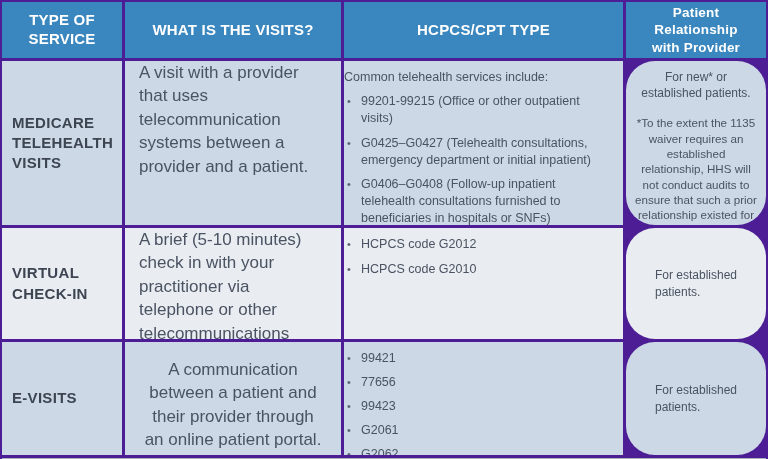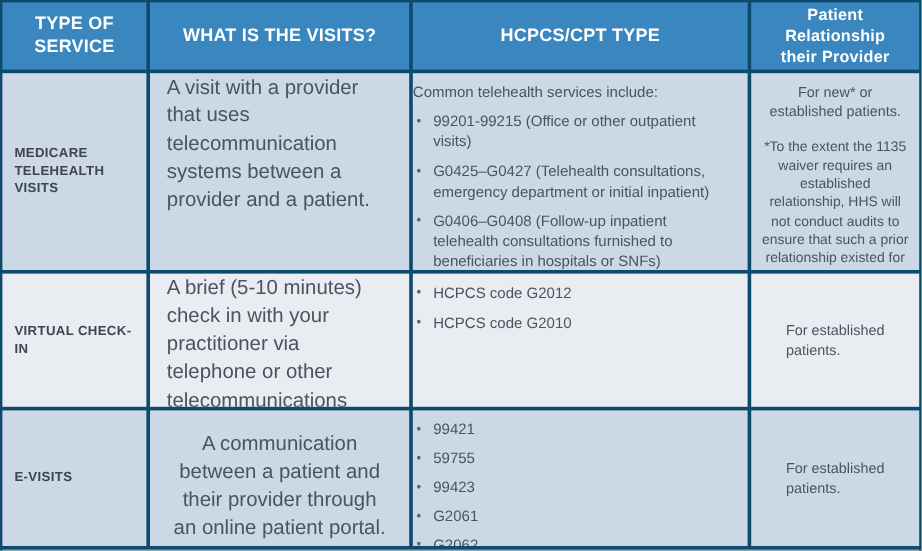--- a/index.html
+++ b/index.html
@@ -1,56 +1,56 @@
 <!DOCTYPE html>
 <html><head>
 <meta charset="utf-8">
 <style>
   html,body{margin:0;padding:0;background:#ffffff;}
   body{font-family:"Liberation Sans","DejaVu Sans",sans-serif;}
   .table-wrap{
     width:768px;height:459px;box-sizing:border-box;
-    background:#0c4a6e;
+    background:#4c1d95;
     padding:2px 2px 0 2px;
     display:grid;
     grid-template-columns:120px 216px 279px 140px;
     grid-template-rows:56px 164px 111px 113px 3px;
     gap:3px;
   }
   .cell{box-sizing:border-box;overflow:hidden;}
   .hdr{
     background:#3a86be;color:#ffffff;font-weight:bold;
     display:flex;align-items:center;justify-content:center;
     text-align:center;font-size:15px;line-height:1.25;
     letter-spacing:0.2px;white-space:pre-line;
   }
   .hdr.small{font-size:13.5px;line-height:1.3;}
   .row-a{background:#ccd8e5;}
   .row-b{background:#e9ecf1;}
   .svc{
     display:flex;align-items:center;
     padding-left:10px;padding-right:6px;
-    font-weight:bold;color:#3d4452;font-size:11px;
+    font-weight:bold;color:#3d4452;font-size:15px;
     line-height:1.35;letter-spacing:0.3px;
   }
   .desc{
     display:flex;align-items:flex-start;
     padding:0 14px;color:#4a5362;font-size:17px;line-height:1.38;
   }
   .desc.centered{text-align:center;justify-content:center;padding:16px 18px;}
   .codes{
     padding:8px 10px 6px 0;color:#4a5362;font-size:12.5px;line-height:1.35;
   }
   .codes .intro{margin:0 0 7px 0;}
   .bullet-item{display:flex;margin:0 0 8px 0;}
   .codes.tight .bullet-item{margin-bottom:7px;}
   .bullet{color:#5b6372;width:14px;flex:0 0 14px;text-align:left;padding-left:3px;font-size:11px;line-height:1.55;}
   .bt{flex:1;}
   .rel{
-    color:#4a5362;font-size:12px;line-height:1.35;
+    color:#4a5362;font-size:12px;line-height:1.35;border-radius:29px;
   }
   .rel.centered{
     padding:8px 8px;text-align:center;
   }
   .rel .main{margin:0 0 14px 0;}
   .rel .note{font-size:11.6px;line-height:1.32;}
   .rel.mid{display:flex;align-items:center;padding:0 10px 0 13px;text-align:left;}
   .rel.mid .main{margin:16px;}
   .bottom-strip{grid-column:1 / span 4;background:#aab2bd;}
 </style>
@@ -58,21 +58,21 @@
 <body>
 
 <div class="table-wrap">
 
   <div class="cell hdr">TYPE OF
 SERVICE</div>
   <div class="cell hdr">WHAT IS THE VISITS?</div>
   <div class="cell hdr">HCPCS/CPT TYPE</div>
   <div class="cell hdr small">Patient
 Relationship
-their Provider</div>
+with Provider</div>
 
   <div class="cell row-a svc">MEDICARE TELEHEALTH VISITS</div>
   <div class="cell row-a desc">
     <span>A visit with a provider that uses telecommunication systems between a provider and a patient.</span>
   </div>
   <div class="cell row-a codes">
     <p class="intro">Common telehealth services include:</p>
     <div>
         <div class="bullet-item">
           <span class="bullet">•</span>
@@ -119,21 +119,21 @@
     <span>A communication between a patient and their provider through an online patient portal.</span>
   </div>
   <div class="cell row-a codes tight">
     <div>
         <div class="bullet-item">
           <span class="bullet">•</span>
           <span class="bt">99421</span>
         </div>
         <div class="bullet-item">
           <span class="bullet">•</span>
-          <span class="bt">59755</span>
+          <span class="bt">77656</span>
         </div>
         <div class="bullet-item">
           <span class="bullet">•</span>
           <span class="bt">99423</span>
         </div>
         <div class="bullet-item">
           <span class="bullet">•</span>
           <span class="bt">G2061</span>
         </div>
         <div class="bullet-item">

